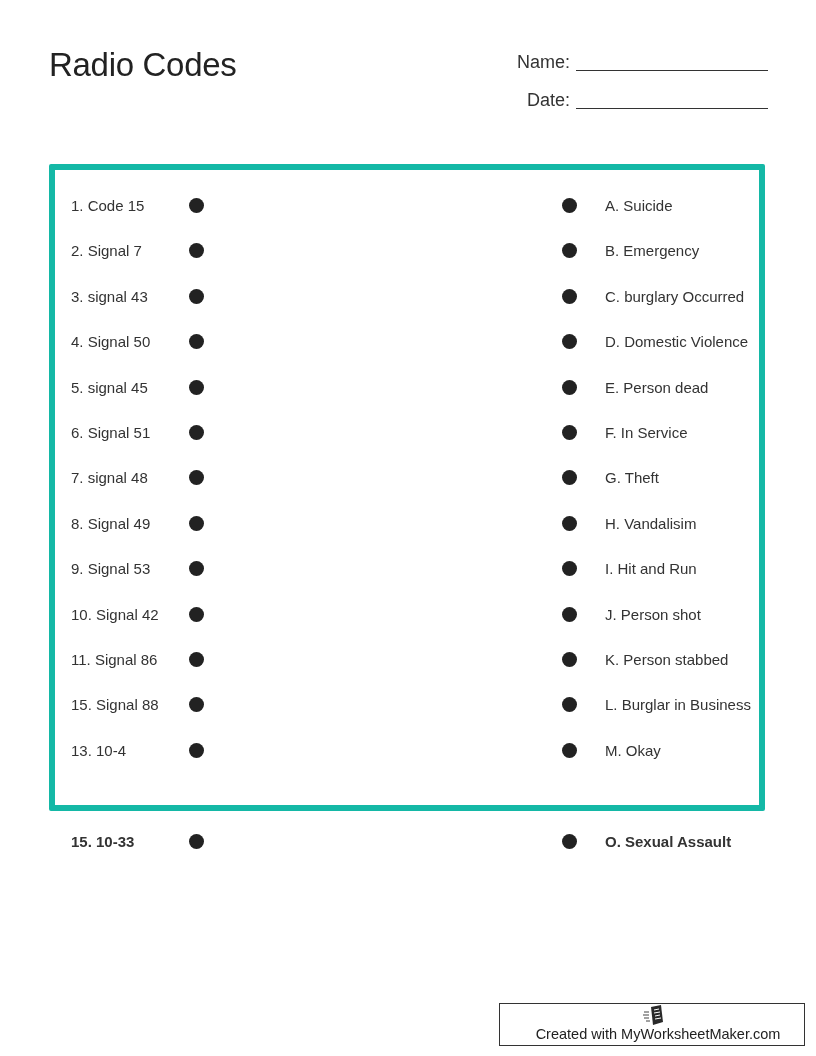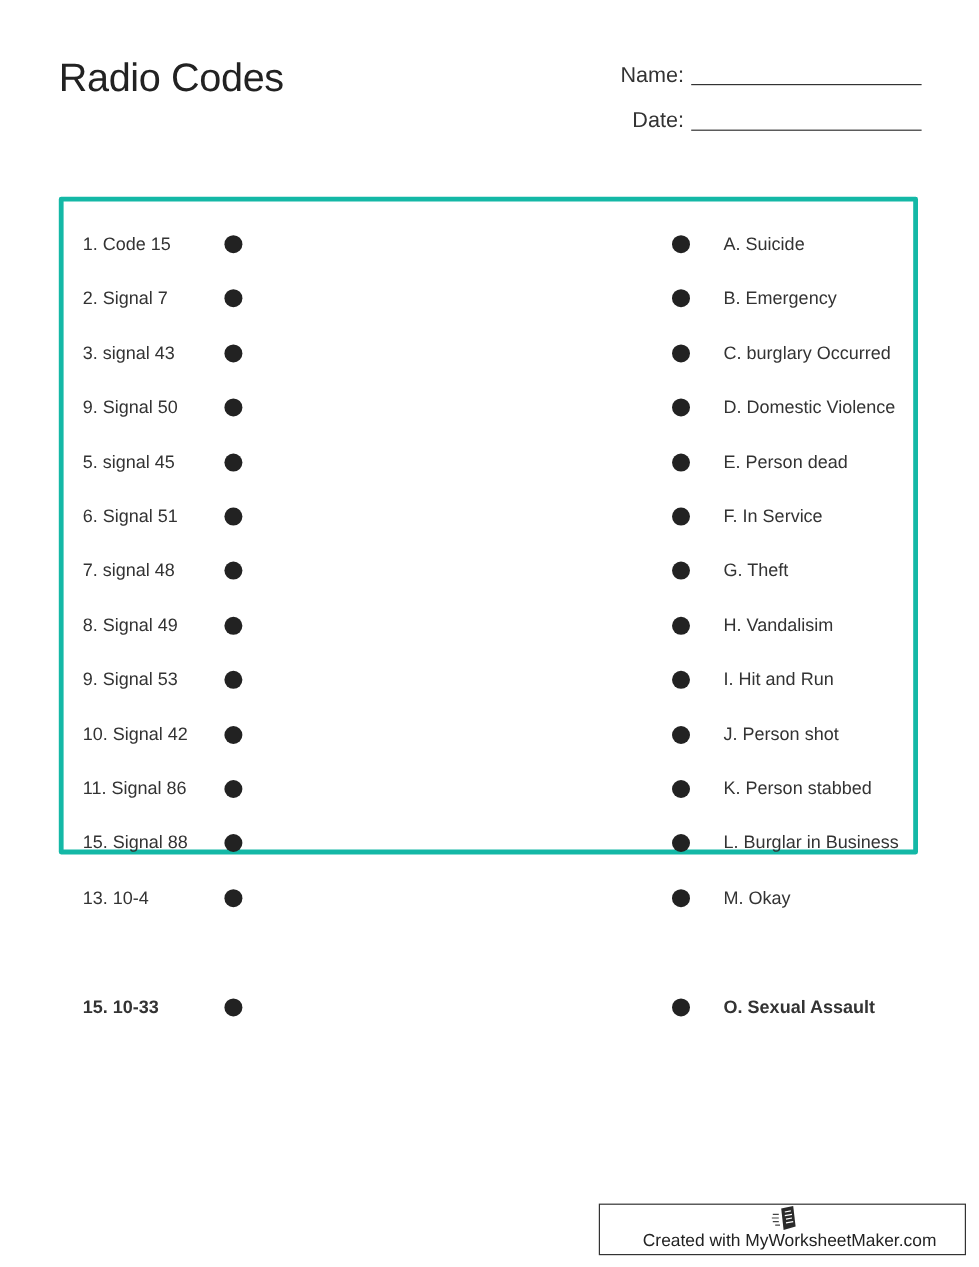--- a/index.html
+++ b/index.html
@@ -5,22 +5,22 @@
   html, body { margin: 0; padding: 0; background: #ffffff; }
   body { width: 816px; height: 1056px; position: relative; overflow: hidden;
          font-family: "DejaVu Sans", "Liberation Sans", sans-serif; color: #2b2b2b; }
   .title { position: absolute; left: 49px; top: 46px; font-size: 33px; font-weight: normal;
            color: #222; letter-spacing: -0.3px; margin: 0; font-family: "Liberation Sans", sans-serif; }
   .field { position: absolute; display: flex; align-items: flex-end; }
   .field .label { font-size: 18px; color: #333; font-family: "Liberation Sans", sans-serif; text-align: right; width: 60px; }
   .field .line { width: 192px; height: 1px; border-bottom: 1.5px solid #333; margin-left: 6px; margin-bottom: 2px; }
   .name-field { left: 510px; top: 52px; }
   .date-field { left: 510px; top: 90px; }
-  .box { position: absolute; left: 49px; top: 164px; width: 716px; height: 548px;
-         border: 4px solid #14b8a6; border-radius: 2px; box-sizing: border-box; }
+  .box { position: absolute; left: 49px; top: 164px; width: 716px; height: 647px;
+         border: 6px solid #14b8a6; border-radius: 2px; box-sizing: border-box; }
   .row { position: absolute; left: 0; width: 100%; height: 24px; }
   .qlabel { position: absolute; left: 16px; top: 0; font-size: 15px; line-height: 24px;
             color: #333; white-space: nowrap; font-family: "Liberation Sans", sans-serif; }
   .dot { position: absolute; width: 15px; height: 15px; border-radius: 50%; background: #222; top: 4px; }
   .dot.left { left: 134px; }
   .dot.right { left: 507px; }
   .alabel { position: absolute; left: 550px; top: 0; font-size: 15px; line-height: 24px;
             color: #333; white-space: nowrap; font-family: "Liberation Sans", sans-serif; }
   .footer { position: absolute; left: 499px; top: 1003px; width: 306px; height: 43px;
             border: 1.5px solid #333; box-sizing: border-box; display: flex; align-items: center;
@@ -55,21 +55,21 @@
       <span class="dot right"></span>
       <span class="alabel">B. Emergency</span>
     </div>
     <div class="row" style="top: 114.8px;">
       <span class="qlabel">3. signal 43</span>
       <span class="dot left"></span>
       <span class="dot right"></span>
       <span class="alabel">C. burglary Occurred</span>
     </div>
     <div class="row" style="top: 160.2px;">
-      <span class="qlabel">9. Signal 50</span>
+      <span class="qlabel">4. Signal 50</span>
       <span class="dot left"></span>
       <span class="dot right"></span>
       <span class="alabel">D. Domestic Violence</span>
     </div>
     <div class="row" style="top: 205.6px;">
       <span class="qlabel">5. signal 45</span>
       <span class="dot left"></span>
       <span class="dot right"></span>
       <span class="alabel">E. Person dead</span>
     </div>

